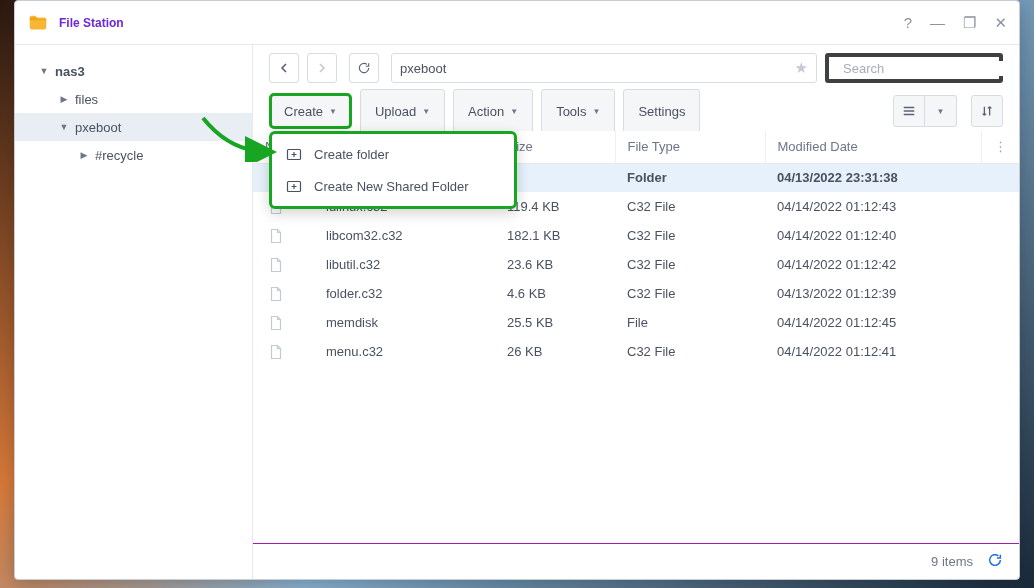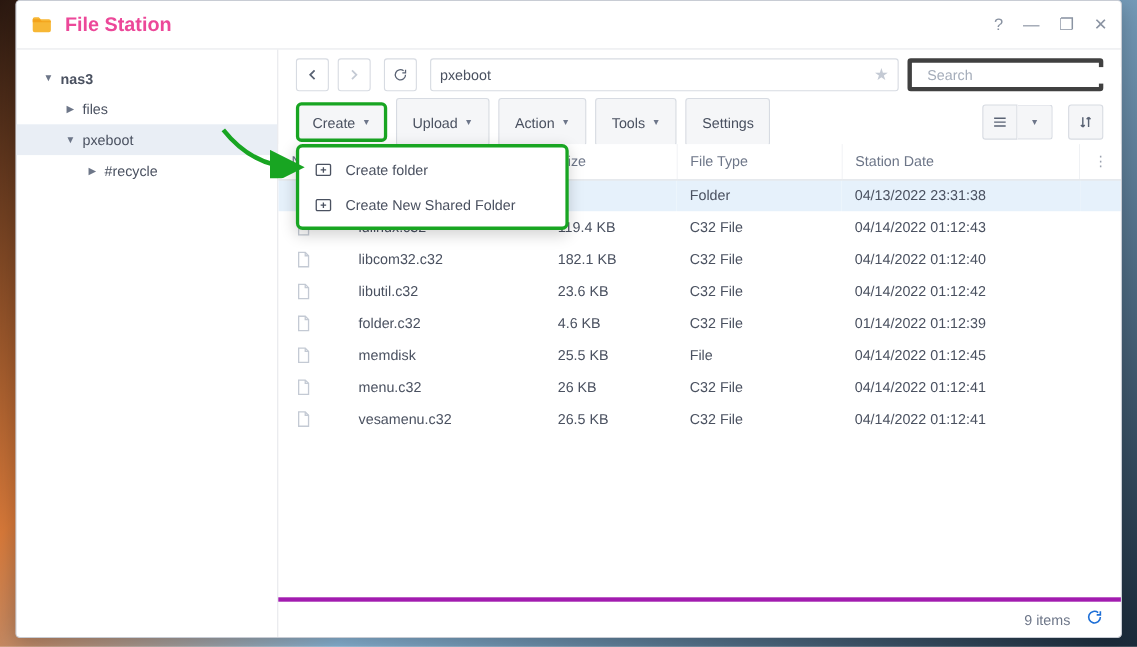--- a/index.html
+++ b/index.html
@@ -24,21 +24,21 @@
   flex-direction: column;
 }
 .titlebar {
   height: 44px;
   display: flex;
   align-items: center;
   padding: 0 12px;
   border-bottom: 1px solid #e6e8ec;
 }
 .app-icon { width:22px; height:22px; margin-right:10px; }
-.app-title { font-weight:600; color:#ec4899; font-size:18px; flex:1; }
+.app-title { font-weight:600; color:#6d28d9; font-size:12px; flex:1; }
 .win-controls { display:flex; gap:18px; color:#8a93a2; }
 .win-controls span { cursor:pointer; font-size:15px; line-height:1; }
 .body { flex:1; display:flex; min-height:0; }
 .sidebar { width:238px; border-right:1px solid #e6e8ec; padding:12px 0; }
 .tree-item { display:flex; align-items:center; height:28px; padding:0 8px 0 0; cursor:pointer; color:#4a5160; }
 .tree-item.depth0 { padding-left:24px; font-weight:600; }
 .tree-item.depth1 { padding-left:44px; }
 .tree-item.depth2 { padding-left:64px; }
 .tree-item.selected { background:#e9eef5; }
 .caret { width:10px; height:10px; margin-right:6px; display:inline-flex; align-items:center; justify-content:center; color:#6d7688; font-size:9px; }
@@ -59,29 +59,29 @@
 .viewbtn-group { display:flex; }
 .viewbtn { width:32px; height:32px; border:1px solid #d7dbe2; background:#f5f6f8; display:flex; align-items:center; justify-content:center; cursor:pointer; color:#5a6374; }
 .viewbtn:first-child { border-radius:3px 0 0 3px; }
 .viewbtn:last-child { border-radius:0 3px 3px 0; border-left:none; }
 .sortbtn { width:32px; height:32px; border:1px solid #d7dbe2; border-radius:3px; background:#f5f6f8; display:flex; align-items:center; justify-content:center; cursor:pointer; color:#5a6374; margin-left:6px; }
 .table-wrap { flex:1; overflow:auto; position:relative; }
 table { width:100%; border-collapse:collapse; }
 thead th { text-align:left; font-weight:400; color:#6d7688; height:32px; padding:0 12px; border-bottom:1px solid #e6e8ec; border-right:1px solid #eef0f3; background:#fff; position:sticky; top:0; }
 thead th:last-child { border-right:none; }
 tbody td { height:29px; padding:0 12px; color:#4a5160; }
-tbody tr.selected { background:#e6f1fb; }
+tbody tr.selected { background:#e6f1fb;font-weight:bold; }
 .col-name { width:242px; }
 .col-size { width:120px; }
 .col-type { width:150px; }
 .col-modified { width:auto; }
 .more-col { width:20px; text-align:center; color:#9aa1af; }
 .file-icon { display:inline-block; width:14px; height:16px; margin-right:8px; vertical-align:middle; }
 .name-cell { display:flex; align-items:center; padding-left:4px;gap:35px; }
-.statusbar { height:36px; border-top:4px solid #a21caf; display:flex; align-items:center; justify-content:flex-end; padding:0 16px; gap:14px; color:#6d7688; }
+.statusbar { height:36px; border-top:1px solid #a21caf; display:flex; align-items:center; justify-content:flex-end; padding:0 16px; gap:14px; color:#6d7688; }
 .refresh-ic { color:#1e6fd6; font-size:16px; cursor:pointer; }
 
 .dropdown {
   position:absolute;
   left:269px; top:131px;
   width:248px;
   background:#fff;
   border:3px solid #18a522;
   border-radius:6px;
   box-shadow:0 4px 14px rgba(0,0,0,.18);
@@ -204,21 +204,21 @@
         </div>
       </div>
 
       <div class="table-wrap">
         <table>
           <thead>
             <tr>
               <th class="col-name">Name</th>
               <th class="col-size">Size</th>
               <th class="col-type">File Type</th>
-              <th class="col-modified">Station Date</th>
+              <th class="col-modified">Modified Date</th>
               <th class="more-col">⋮</th>
             </tr>
           </thead>
           <tbody id="tbody">
               <tr class="selected">
                 <td class="col-name">
                   <div class="name-cell">
                     <span class="file-icon"><svg width="14" height="14" viewBox="0 0 24 24">
                         <path fill="#c9ced8" d="M3 6a2 2 0 0 1 2-2h4l2 2h8a2 2 0 0 1 2 2v9a2 2 0 0 1-2 2H5a2 2 0 0 1-2-2V6z"></path>
                       </svg></span>
@@ -280,21 +280,21 @@
                   <div class="name-cell">
                     <span class="file-icon"><svg width="14" height="16" viewBox="0 0 14 16">
                         <path fill="none" stroke="#c4cad4" stroke-width="1.2" d="M2.5 1.5h6l3 3v10h-9z"></path>
                         <path fill="none" stroke="#c4cad4" stroke-width="1.2" d="M8.5 1.5v3h3"></path>
                       </svg></span>
                     <span>folder.c32</span>
                   </div>
                 </td>
                 <td class="col-size">4.6 KB</td>
                 <td class="col-type">C32 File</td>
-                <td class="col-modified">01/14/2022 01:12:39</td>
+                <td class="col-modified">04/13/2022 01:12:39</td>
                 <td></td>
               </tr>
               <tr>
                 <td class="col-name">
                   <div class="name-cell">
                     <span class="file-icon"><svg width="14" height="16" viewBox="0 0 14 16">
                         <path fill="none" stroke="#c4cad4" stroke-width="1.2" d="M2.5 1.5h6l3 3v10h-9z"></path>
                         <path fill="none" stroke="#c4cad4" stroke-width="1.2" d="M8.5 1.5v3h3"></path>
                       </svg></span>
                     <span>memdisk</span>
@@ -309,35 +309,20 @@
                 <td class="col-name">
                   <div class="name-cell">
                     <span class="file-icon"><svg width="14" height="16" viewBox="0 0 14 16">
                         <path fill="none" stroke="#c4cad4" stroke-width="1.2" d="M2.5 1.5h6l3 3v10h-9z"></path>
                         <path fill="none" stroke="#c4cad4" stroke-width="1.2" d="M8.5 1.5v3h3"></path>
                       </svg></span>
                     <span>menu.c32</span>
                   </div>
                 </td>
                 <td class="col-size">26 KB</td>
-                <td class="col-type">C32 File</td>
-                <td class="col-modified">04/14/2022 01:12:41</td>
-                <td></td>
-              </tr>
-              <tr>
-                <td class="col-name">
-                  <div class="name-cell">
-                    <span class="file-icon"><svg width="14" height="16" viewBox="0 0 14 16">
-                        <path fill="none" stroke="#c4cad4" stroke-width="1.2" d="M2.5 1.5h6l3 3v10h-9z"></path>
-                        <path fill="none" stroke="#c4cad4" stroke-width="1.2" d="M8.5 1.5v3h3"></path>
-                      </svg></span>
-                    <span>vesamenu.c32</span>
-                  </div>
-                </td>
-                <td class="col-size">26.5 KB</td>
                 <td class="col-type">C32 File</td>
                 <td class="col-modified">04/14/2022 01:12:41</td>
                 <td></td>
               </tr>
             </tbody>
         </table>
       </div>
 
       <div class="statusbar">
         <span>9 items</span>

